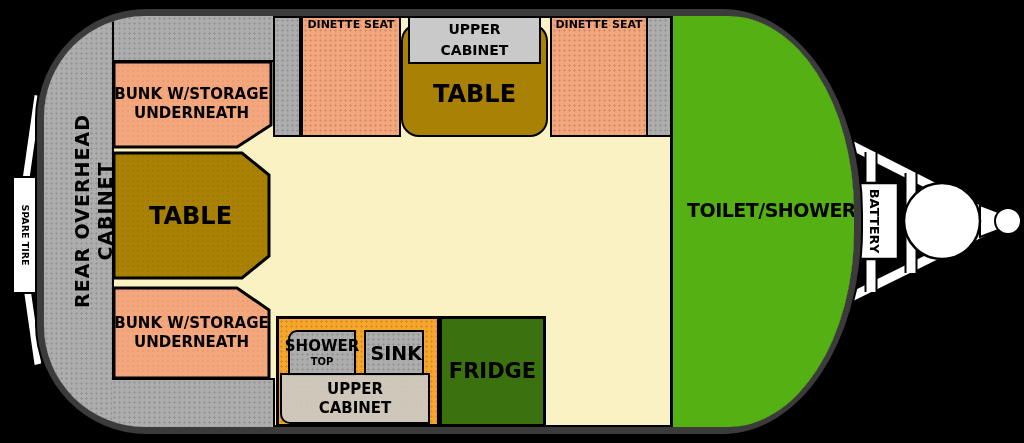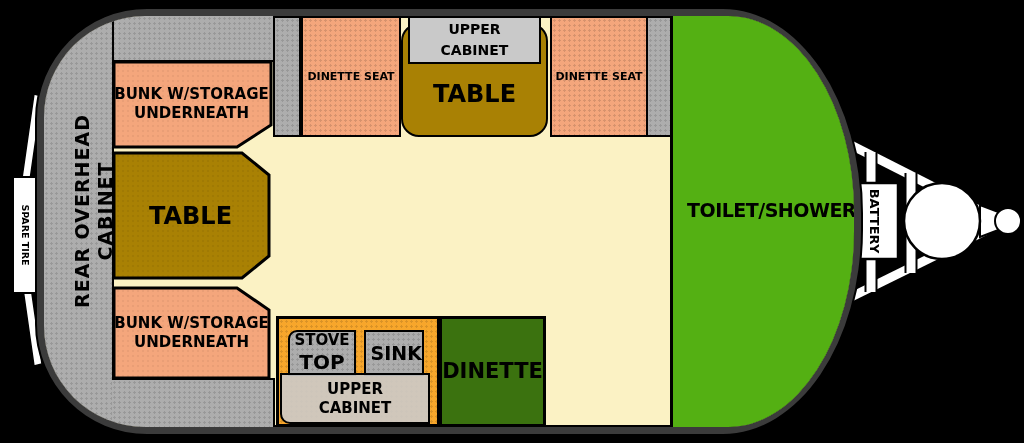--- a/index.html
+++ b/index.html
@@ -25,21 +25,21 @@
   .band-bottom{left:68px;top:362px;width:163px;height:49px;border-top:2.5px solid #000;border-right:2.5px solid #000;}
 
   .rear-cab-label{left:-100px;top:182px;width:300px;height:26px;transform:rotate(-90deg);
         font-size:19px;letter-spacing:1px;display:flex;align-items:center;justify-content:center;}
 
   
   .strip{top:0;height:121px;background-color:#adadad;border:2.5px solid #000;box-sizing:border-box;}
   .strip-left{left:229px;width:28px;}
   .strip-right{left:602px;width:26px;}
   .dinette{top:0;height:121px;background-color:#f4a67c;border:2.5px solid #000;box-sizing:border-box;
-        display:flex;align-items:center;justify-content:center;font-size:11px;}
+        display:flex;justify-content:center;font-size:11px;}
   .dinette-left{left:257px;width:100px;}
   .dinette-right{left:506px;width:98px;}
   .ctable{left:357px;top:7px;width:147px;height:114px;background:#a98104;border:2.5px solid #000;
         border-radius:18px;box-sizing:border-box;}
   .ucab-top{left:364px;top:0;width:133px;height:48px;background:#c9c9c9;border:2.5px solid #000;
         box-sizing:border-box;display:flex;flex-direction:column;align-items:center;justify-content:center;
         font-size:14px;line-height:1.5;z-index:3;}
   .ctable-label{left:357px;top:56px;width:147px;height:44px;display:flex;align-items:center;justify-content:center;
         font-size:24px;z-index:4;}
 
@@ -151,30 +151,30 @@
         <span>DINETTE SEAT</span>
       </div>
       <div class="abs strip strip-right dots"></div>
 
       <div class="abs bathroom">
         <div class="lbl toilet-label">TOILET/SHOWER</div>
       </div>
 
       <div class="abs counter dots">
         <div class="lbl stove vcenter dots">
-          <span style="font-size:15px">STOVE</span>
-          <span style="font-size:20px">TOP</span>
+          <span style="font-size:15px">SHOWER</span>
+          <span style="font-size:10px">TOP</span>
         </div>
         <div class="lbl sink dots">
           <span>SINK</span>
         </div>
         <div class="lbl ucab-bottom vcenter">
           <span>UPPER</span>
           <span>CABINET</span>
         </div>
       </div>
       <div class="abs lbl fridge">
-        <span>DINETTE</span>
+        <span>FRIDGE</span>
       </div>
 
     </div>
   </div>
 </div>
 
 </body></html>

